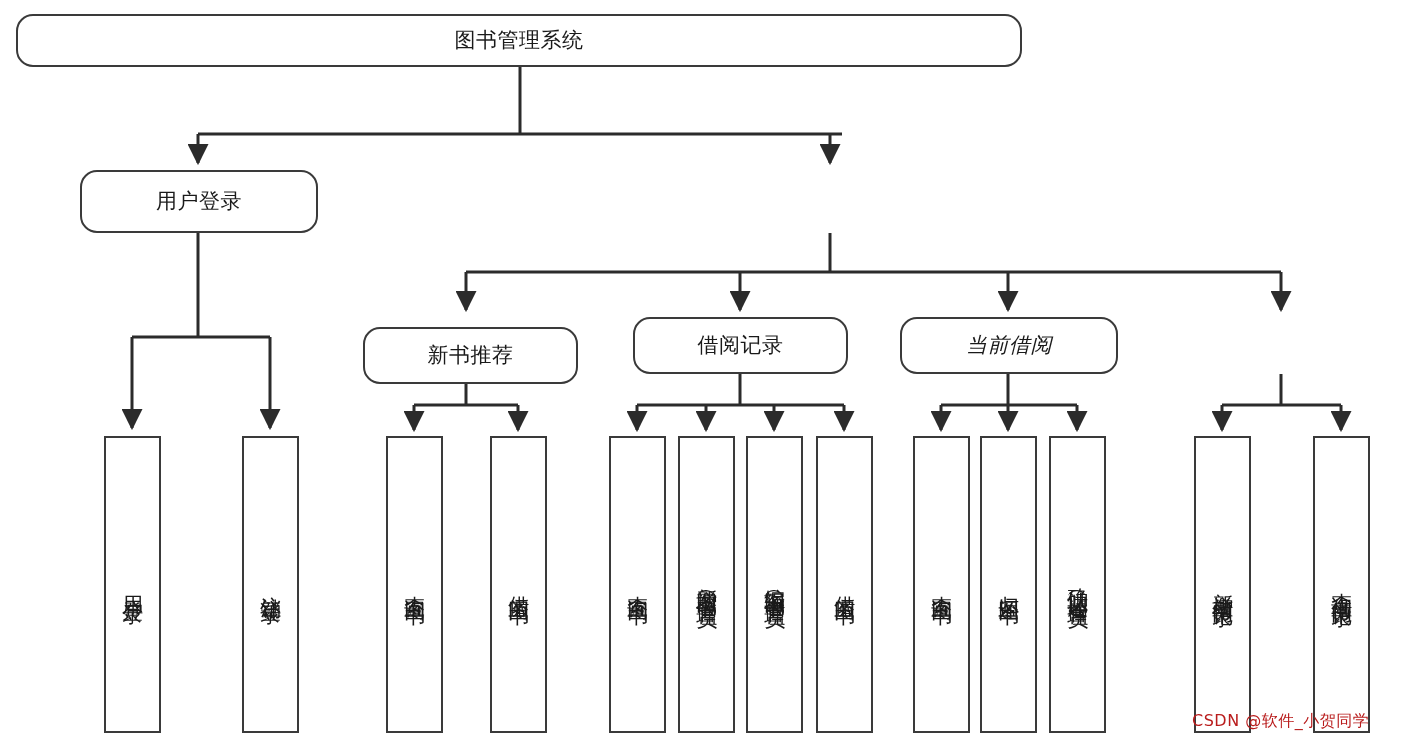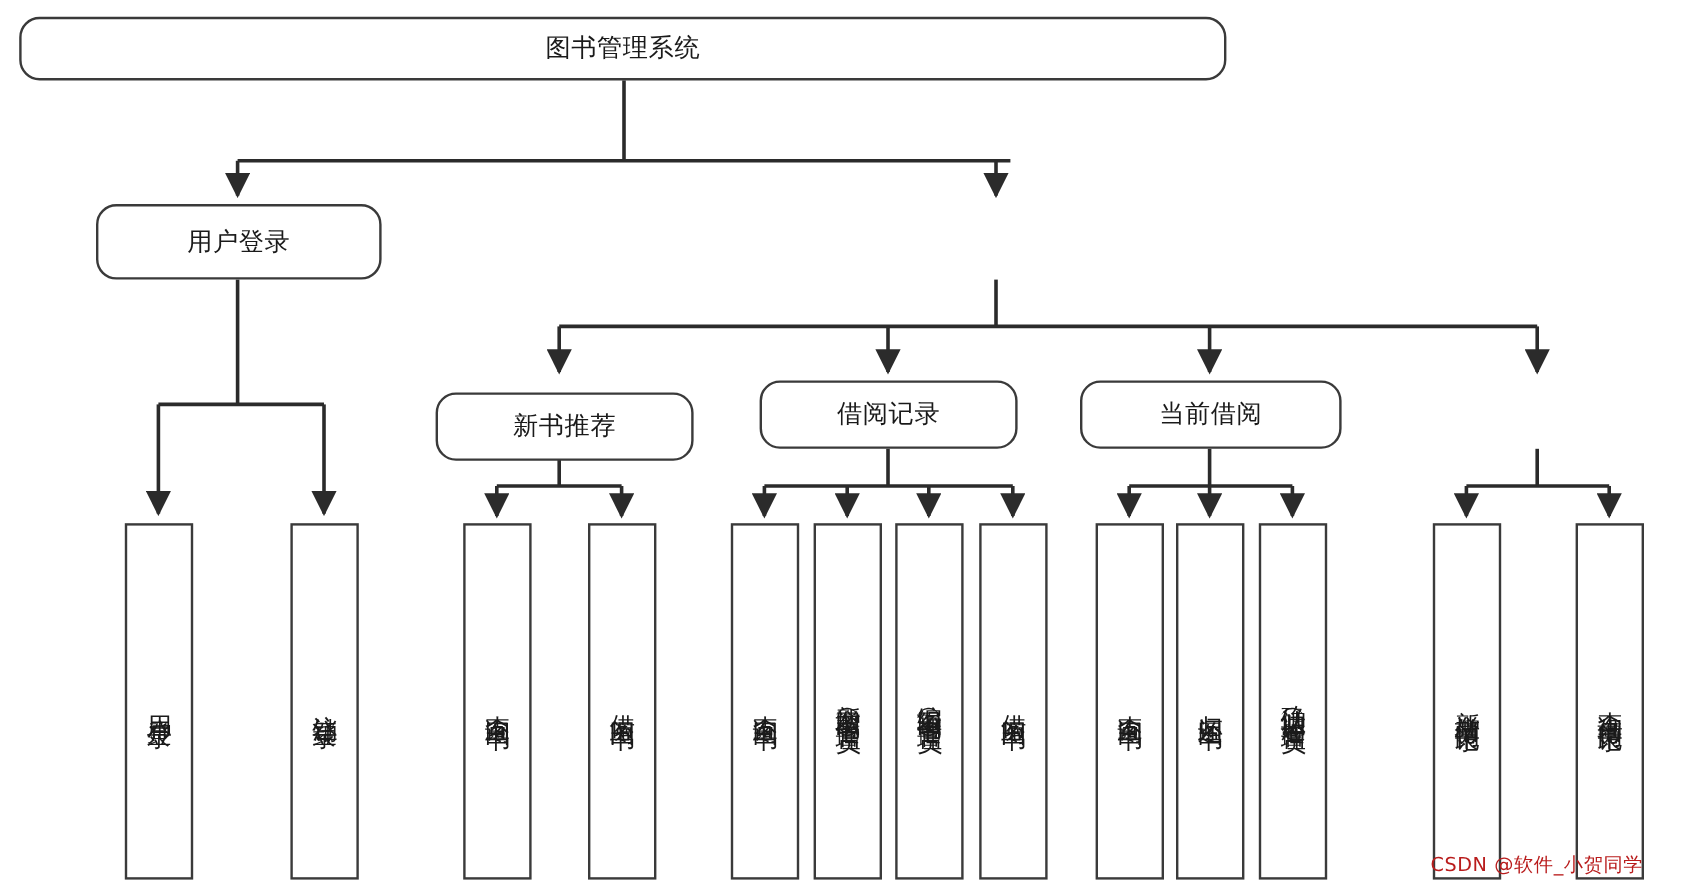--- a/index.html
+++ b/index.html
@@ -129,21 +129,21 @@
   <div class="node node-h" style="left:80px; top:170px; width:238px; height:63px;">
     <span>用户登录</span>
   </div>
 
   <div class="node node-h" style="left:363px; top:327px; width:215px; height:57px;">
     <span>新书推荐</span>
   </div>
   <div class="node node-h" style="left:633px; top:317px; width:215px; height:57px;">
     <span>借阅记录</span>
   </div>
-  <div class="node node-h" style="left:900px; top:317px; width:218px; height:57px;">
+  <div class="node node-h" style="left:900px; top:317px; width:218px; height:57px;font-style:italic;">
     <span>当前借阅</span>
   </div>
 
   <div class="node node-v" style="left:104px; top:436px; width:57px; height:297px;">
     <span class="vtext">用户登录</span>
   </div>
   <div class="node node-v" style="left:242px; top:436px; width:57px; height:297px;">
     <span class="vtext">注销登录</span>
   </div>
 

